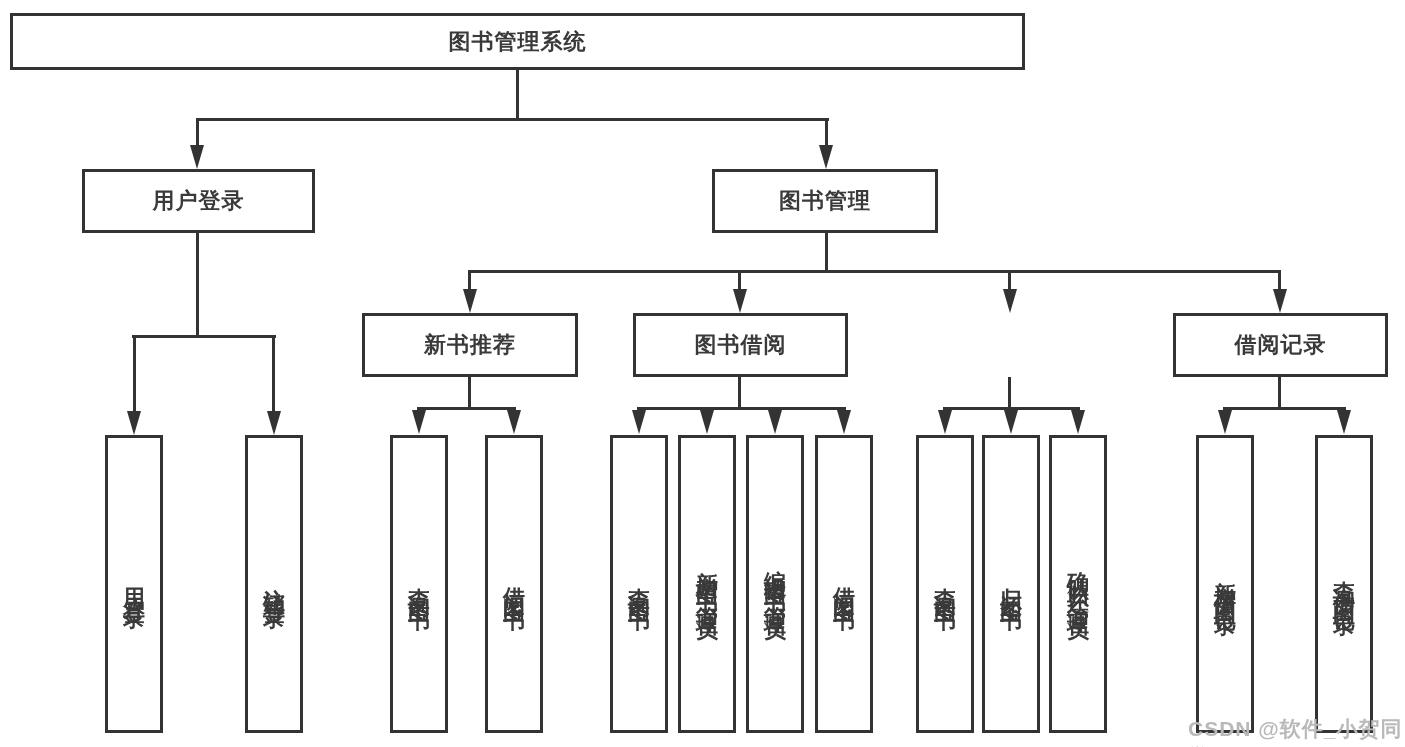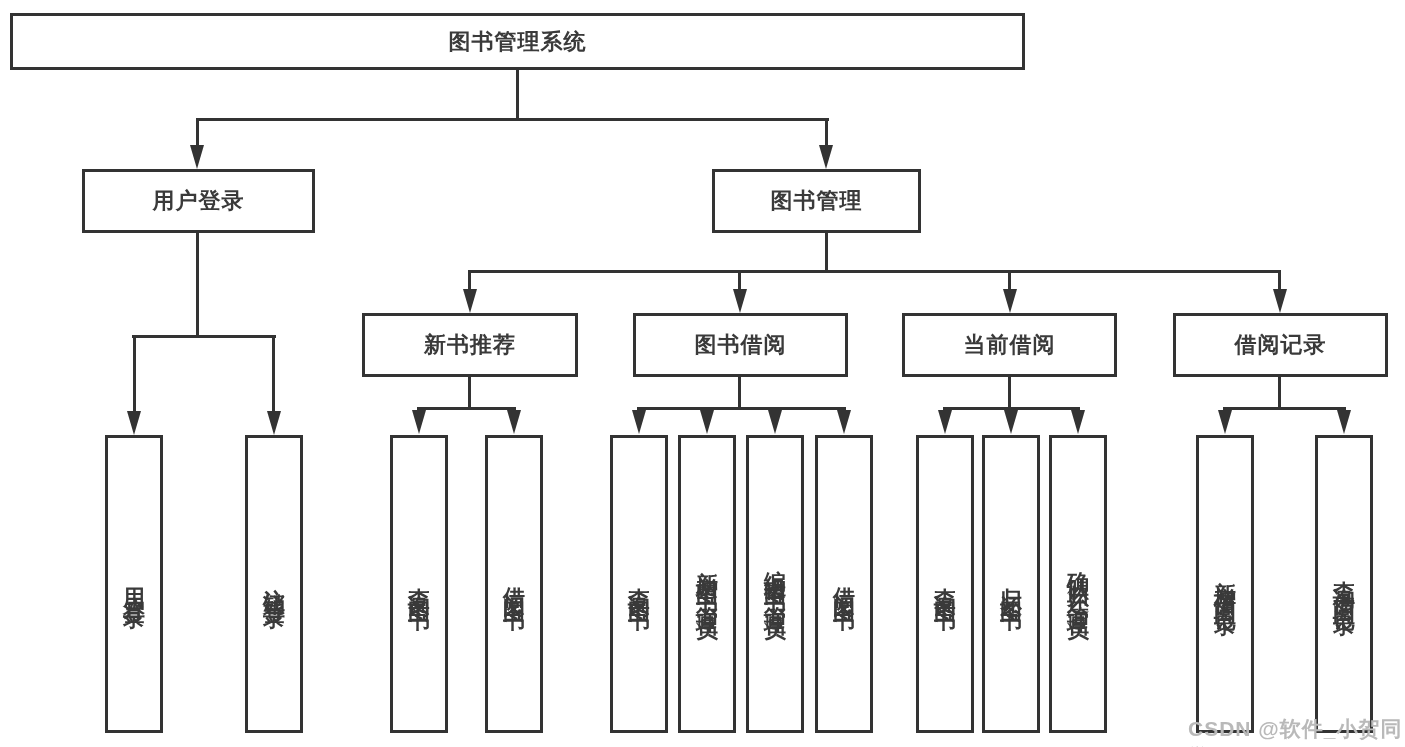--- a/index.html
+++ b/index.html
@@ -77,21 +77,21 @@
   <div class="vline" style="left:516px; top:70px; height:48px;"></div>
   <div class="hline" style="left:196px; top:118px; width:633px;"></div>
   <div class="vline" style="left:196px; top:118px; height:30px;"></div>
   <div class="arrow" style="left:190px; top:145px;"></div>
   <div class="vline" style="left:825px; top:118px; height:30px;"></div>
   <div class="arrow" style="left:819px; top:145px;"></div>
 
   <div class="node" style="left:82px; top:169px; width:233px; height:64px;">
     <span>用户登录</span>
   </div>
-  <div class="node" style="left:712px; top:169px; width:209px; height:64px;">
+  <div class="node" style="left:712px; top:169px; width:226px; height:64px;">
     <span>图书管理</span>
   </div>
 
   <div class="vline" style="left:196px; top:233px; height:102px;"></div>
   <div class="hline" style="left:132px; top:335px; width:144px;"></div>
   <div class="vline" style="left:133px; top:335px; height:78px;"></div>
   <div class="arrow" style="left:127px; top:411px;"></div>
   <div class="vline" style="left:272px; top:335px; height:78px;"></div>
   <div class="arrow" style="left:267px; top:411px;"></div>
 
@@ -104,23 +104,20 @@
   <div class="vline" style="left:1008px; top:270px; height:22px;"></div>
   <div class="arrow" style="left:1003px; top:289px;"></div>
   <div class="vline" style="left:1278px; top:270px; height:22px;"></div>
   <div class="arrow" style="left:1273px; top:289px;"></div>
 
   <div class="node" style="left:633px; top:313px; width:215px; height:64px;">
     <span>图书借阅</span>
   </div>
   <div class="node" style="left:362px; top:313px; width:216px; height:64px;">
     <span>新书推荐</span>
-  </div>
-  <div class="node" style="left:902px; top:313px; width:215px; height:64px;">
-    <span>当前借阅</span>
   </div>
   <div class="node" style="left:1173px; top:313px; width:215px; height:64px;">
     <span>借阅记录</span>
   </div>
 
   <div class="vline" style="left:468px; top:377px; height:33px;"></div>
   <div class="hline" style="left:417px; top:407px; width:99px;"></div>
   <div class="arrow" style="left:412px; top:410px;"></div>
   <div class="arrow" style="left:507px; top:410px;"></div>
 

